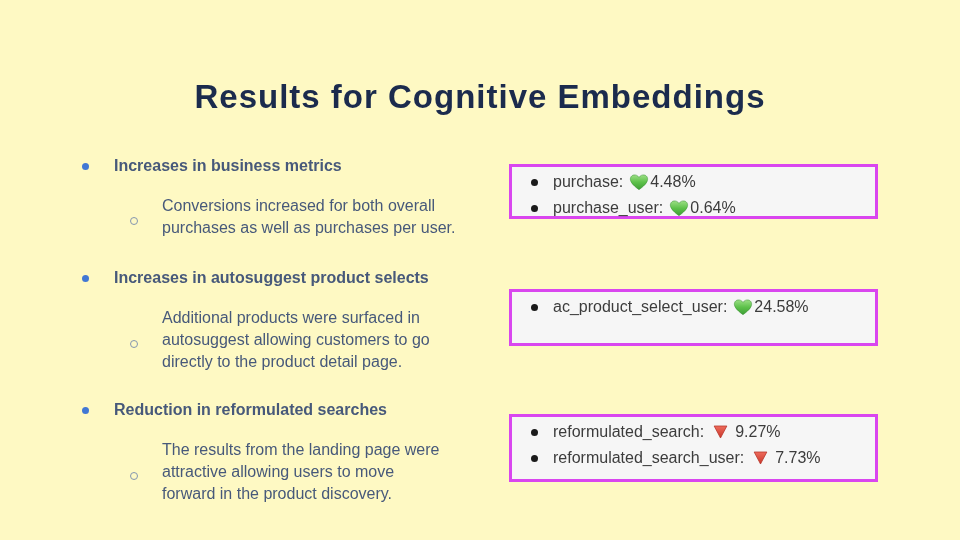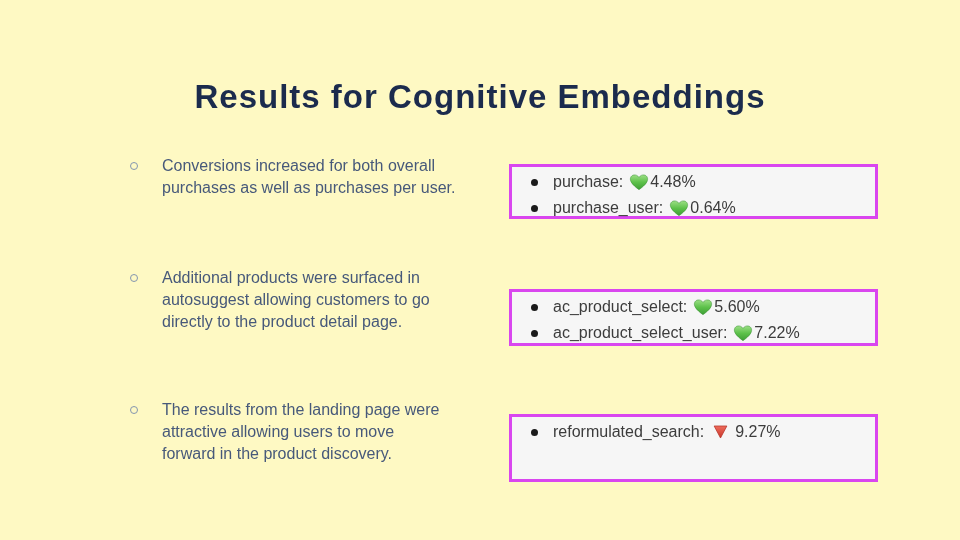--- a/index.html
+++ b/index.html
@@ -42,22 +42,22 @@
     background: #4178D4;
     flex: 0 0 auto;
   }
   .g-title {
     margin-left: 25px;
     font-size: 16px;
     font-weight: bold;
   }
   .g-sub {
     display: flex;
-    align-items: flex-start;
-    margin-top: 0;
+    align-items: center;
+    margin-top: 18px;
   }
   .ring {
     width: 6px; height: 6px;
     margin-left: 50px;
     margin-top: 7px;
     border: 1.5px solid #8496AF;
     border-radius: 50%;
     background: transparent;
     flex: 0 0 auto;
   }
@@ -118,37 +118,49 @@
       <stop offset="1" stop-color="#C9372A"></stop>
     </linearGradient>
   </defs>
 </svg>
 
 <div class="slide">
 
   <div class="title">Results for Cognitive Embeddings</div>
 
   <div class="group grp1">
+    <div class="g-head">
+      <span class="dot"></span>
+      <span class="g-title">Increases in business metrics</span>
+    </div>
     <div class="g-sub">
       <span class="ring"></span>
       <div class="g-body">Conversions increased for both overall
 purchases as well as purchases per user.</div>
     </div>
   </div>
 
   <div class="group grp2">
+    <div class="g-head">
+      <span class="dot"></span>
+      <span class="g-title">Increases in autosuggest product selects</span>
+    </div>
     <div class="g-sub">
       <span class="ring"></span>
       <div class="g-body">Additional products were surfaced in
 autosuggest allowing customers to go
 directly to the product detail page.</div>
     </div>
   </div>
 
   <div class="group grp3">
+    <div class="g-head">
+      <span class="dot"></span>
+      <span class="g-title">Reduction in reformulated searches</span>
+    </div>
     <div class="g-sub">
       <span class="ring"></span>
       <div class="g-body">The results from the landing page were
 attractive allowing users to move
 forward in the product discovery.</div>
     </div>
   </div>
 
   <div class="mbox mb1">
     <div class="mrow">
@@ -165,40 +177,40 @@
       <svg class="icon-heart" viewBox="0 0 24 24">
           <path d="M12 21.2 C 9.2 19.2 4.2 15.5 2.4 11.6 C 0.6 7.8 2.2 4.4 5.5 3.6 C 7.9 3.1 10.5 4.2 12 6.4 C 13.5 4.2 16.1 3.1 18.5 3.6 C 21.8 4.4 23.4 7.8 21.6 11.6 C 19.8 15.5 14.8 19.2 12 21.2 Z" fill="url(#heartGrad)" stroke="#2F8A28" stroke-width="0.6"></path>
         </svg>
       <span class="mvalue">0.64%</span>
     </div>
   </div>
 
   <div class="mbox mb2">
     <div class="mrow">
       <span class="mdot"></span>
-      <span class="mlabel">ac_product_select:</span>
-      <svg class="icon-heart" viewBox="0 0 24 24">
-          <path d="M12 21.2 C 9.2 19.2 4.2 15.5 2.4 11.6 C 0.6 7.8 2.2 4.4 5.5 3.6 C 7.9 3.1 10.5 4.2 12 6.4 C 13.5 4.2 16.1 3.1 18.5 3.6 C 21.8 4.4 23.4 7.8 21.6 11.6 C 19.8 15.5 14.8 19.2 12 21.2 Z" fill="url(#heartGrad)" stroke="#2F8A28" stroke-width="0.6"></path>
-        </svg>
-      <span class="mvalue">5.60%</span>
-    </div>
-    <div class="mrow">
-      <span class="mdot"></span>
       <span class="mlabel">ac_product_select_user:</span>
       <svg class="icon-heart" viewBox="0 0 24 24">
           <path d="M12 21.2 C 9.2 19.2 4.2 15.5 2.4 11.6 C 0.6 7.8 2.2 4.4 5.5 3.6 C 7.9 3.1 10.5 4.2 12 6.4 C 13.5 4.2 16.1 3.1 18.5 3.6 C 21.8 4.4 23.4 7.8 21.6 11.6 C 19.8 15.5 14.8 19.2 12 21.2 Z" fill="url(#heartGrad)" stroke="#2F8A28" stroke-width="0.6"></path>
         </svg>
-      <span class="mvalue">7.22%</span>
+      <span class="mvalue">24.58%</span>
     </div>
   </div>
 
   <div class="mbox mb3">
     <div class="mrow">
       <span class="mdot"></span>
       <span class="mlabel">reformulated_search:</span>
       <svg class="icon-tri" viewBox="0 0 24 22">
           <path d="M3 2.5 L21 2.5 L12 19.5 Z" fill="url(#triGrad)" stroke="#B32E22" stroke-width="1" stroke-linejoin="round"></path>
         </svg>
       <span class="mvalue">9.27%</span>
     </div>
+    <div class="mrow">
+      <span class="mdot"></span>
+      <span class="mlabel">reformulated_search_user:</span>
+      <svg class="icon-tri" viewBox="0 0 24 22">
+          <path d="M3 2.5 L21 2.5 L12 19.5 Z" fill="url(#triGrad)" stroke="#B32E22" stroke-width="1" stroke-linejoin="round"></path>
+        </svg>
+      <span class="mvalue">7.73%</span>
+    </div>
   </div>
 
 </div>
 
 </body></html>

